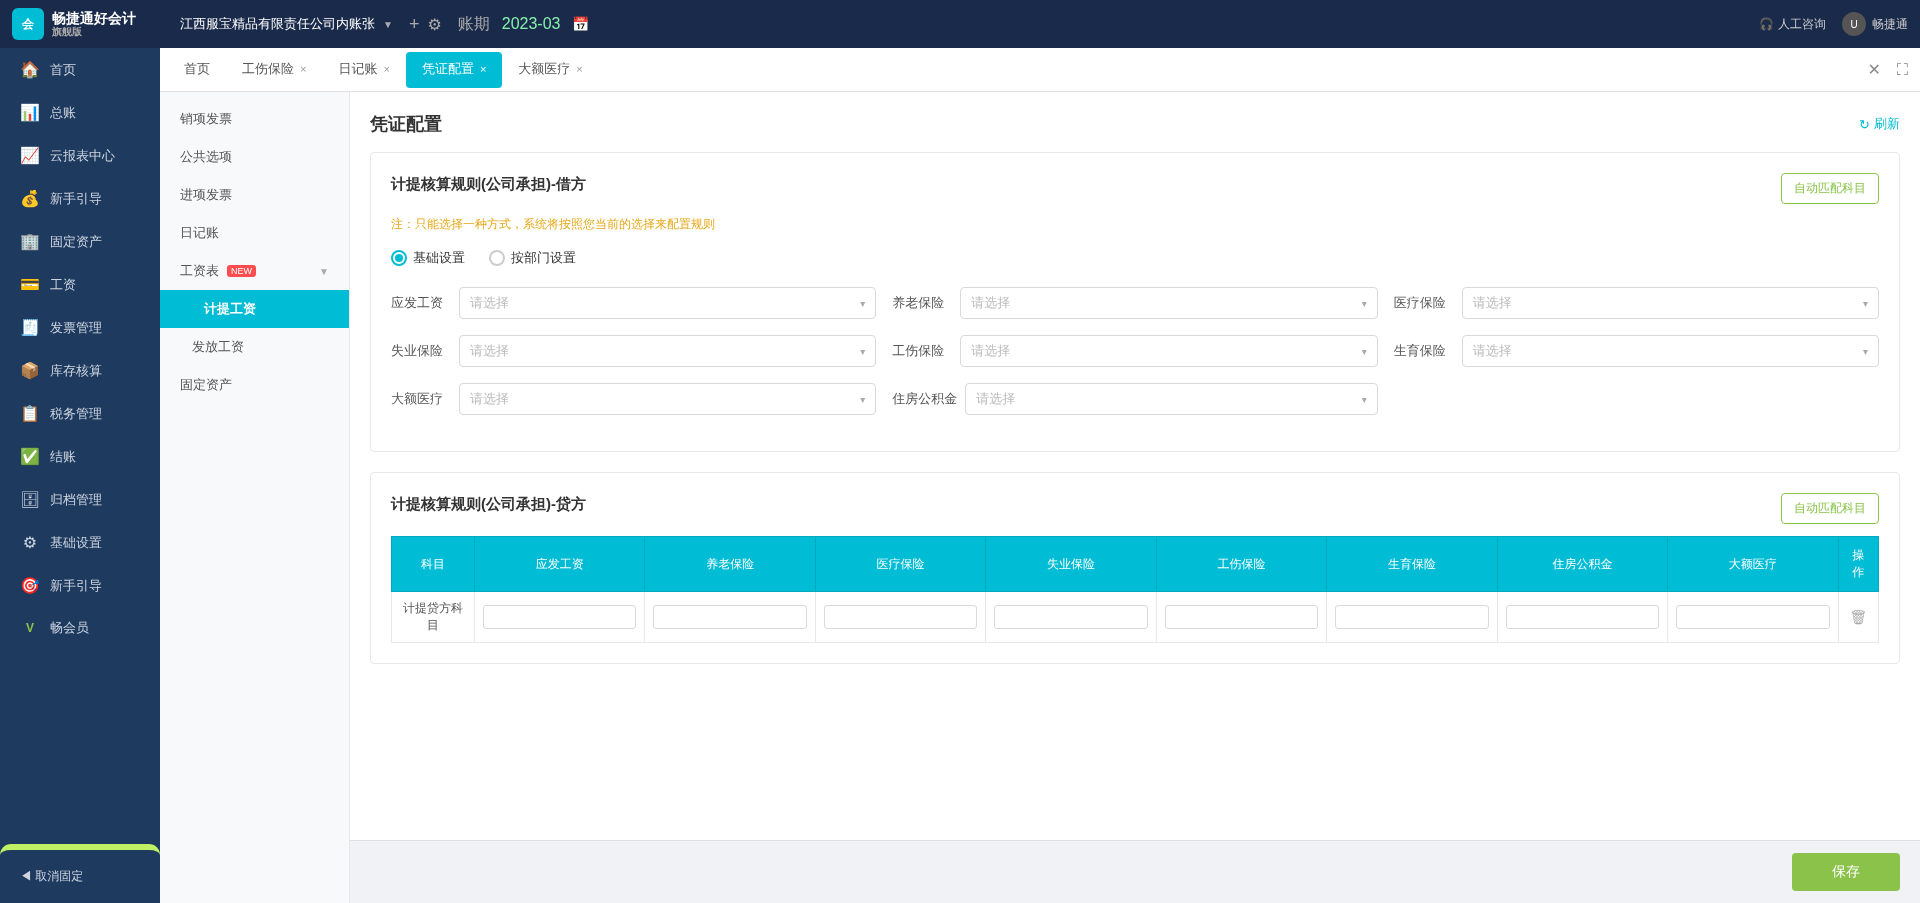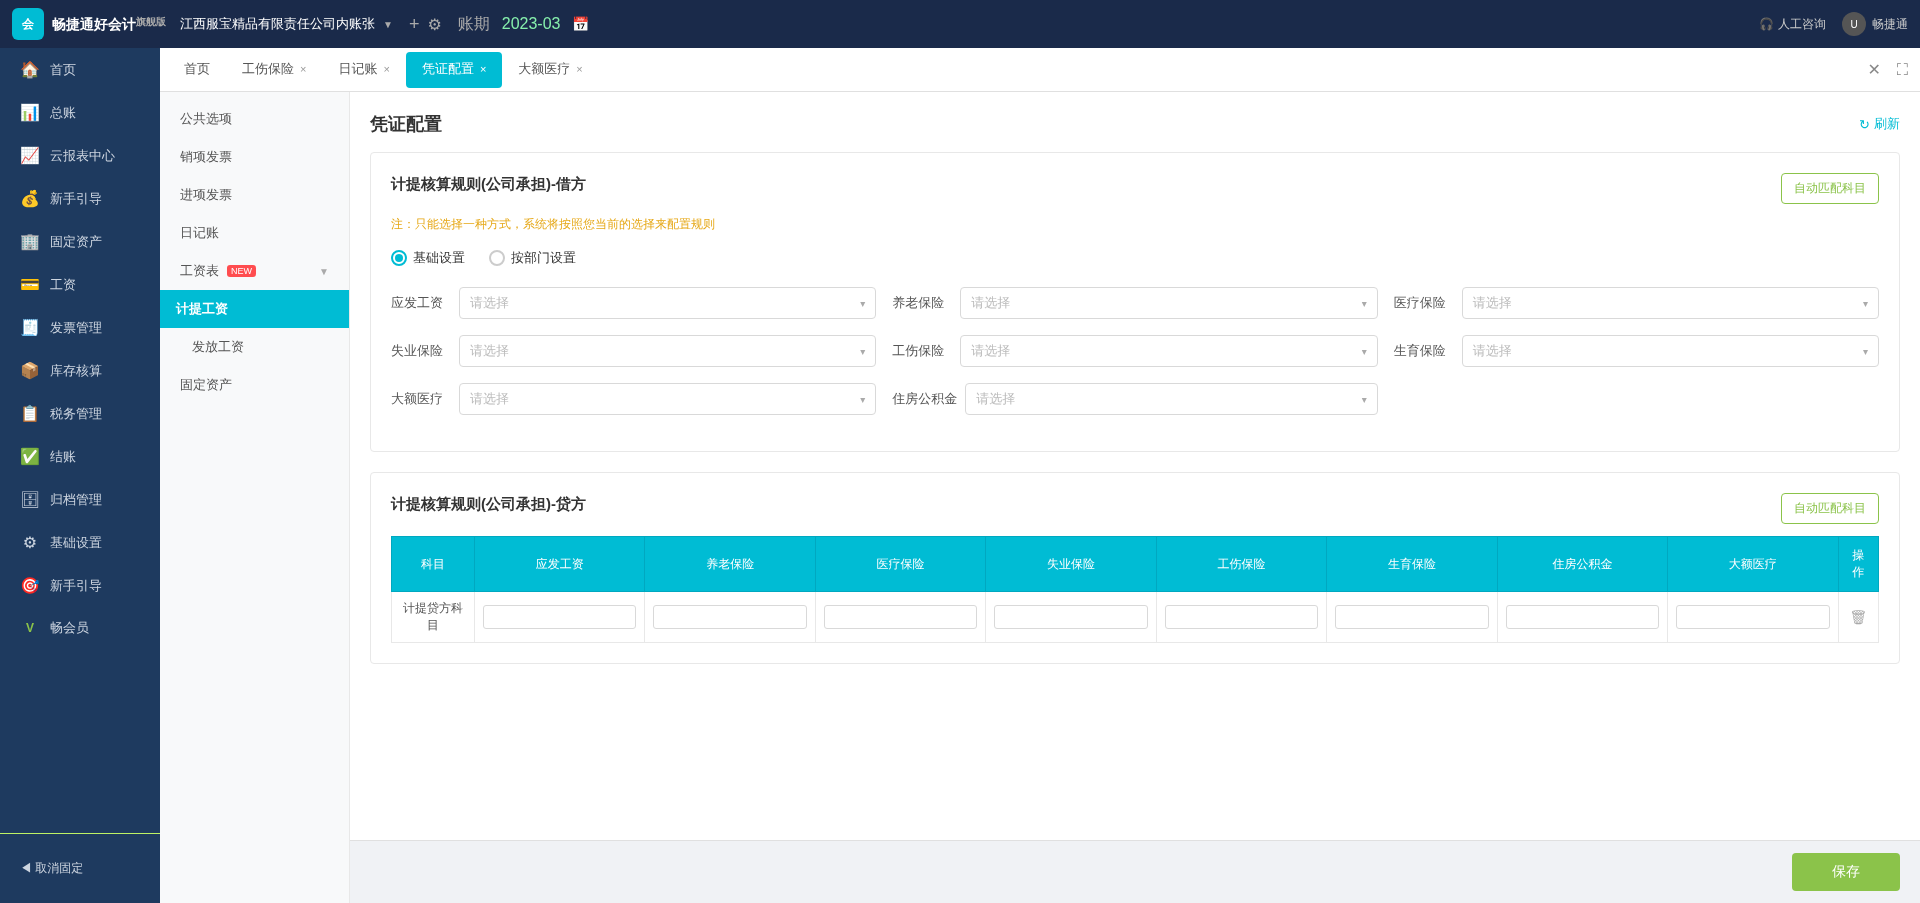--- a/index.html
+++ b/index.html
@@ -12,21 +12,21 @@
     }
     .top-bar-logo {
       display: flex; align-items: center; gap: 8px;
       color: white; font-size: 16px; font-weight: bold; width: 160px;
     }
     .logo-icon {
       width: 32px; height: 32px; background: #00bcd4; border-radius: 6px;
       display: flex; align-items: center; justify-content: center;
       color: white; font-size: 12px; font-weight: bold;
     }
-    .logo-text { display: flex; flex-direction: row; line-height: 1.2; }
+    .logo-text { display: flex; flex-direction: column; line-height: 1.2; }
     .logo-text span:first-child { font-size: 14px; }
     .logo-text span:last-child { font-size: 10px; color: #aaa; }
     .top-bar-company {
       display: flex; align-items: center; gap: 8px;
       color: white; font-size: 13px; margin-left: 8px;
     }
     .top-bar-company .dropdown-arrow { color: #aaa; font-size: 10px; }
     .account-period { display: flex; align-items: center; gap: 12px; }
     .period-label { color: #aaa; }
     .period-value { color: #86efac; }
@@ -44,21 +44,21 @@
       width: 160px; background: #1e3a5f; color: white;
       display: flex; flex-direction: column; flex-shrink: 0;
     }
     .sidebar-item {
       display: flex; align-items: center; gap: 10px;
       padding: 12px 20px; cursor: pointer; font-size: 13px; color: #cdd5e0;
       transition: background 0.2s;
     }
     .sidebar-item .icon { font-size: 16px; width: 20px; text-align: center; }
     .sidebar-bottom {
-      margin-top: auto; padding: 18px 0; border-top: 1px solid #bef264;
+      margin-top: auto; padding: 10px 0; border-top: 6px solid #bef264; border-radius: 11px;
     }
     .sidebar-bottom .sidebar-item { font-size: 12px; padding: 8px 20px; }
 
     
     .content-area { flex: 1; display: flex; flex-direction: column; overflow: hidden; background: #f0f2f5; }
 
     
     .tab-bar {
       display: flex; align-items: center;
       background: white; border-bottom: 1px solid #e0e0e0;
@@ -302,39 +302,39 @@
       <div class="tab-right">
         <span class="tab-action">✕</span>
         <span class="tab-action">⛶</span>
       </div>
     </div>
 
     <div class="page-content">
 
       <div class="left-nav">
         <div class="left-nav-item">
+          <span>销项发票</span>
+        </div>
+        <div class="left-nav-item">
           <span>公共选项</span>
-        </div>
-        <div class="left-nav-item">
-          <span>销项发票</span>
         </div>
         <div class="left-nav-item">
           <span>进项发票</span>
         </div>
         <div class="left-nav-item">
           <span>日记账</span>
         </div>
         <div class="left-nav-item">
           <span style="display:flex;align-items:center;gap:4px;">
             <span>工资表</span>
             <span class="new-badge">NEW</span>
           </span>
           <span class="arrow">▼</span>
         </div>
-        <div class="left-nav-item active" style="padding-left:16px;">
+        <div class="left-nav-item active" style="padding-left:44px;">
           <span>计提工资</span>
         </div>
         <div class="left-nav-item" style="padding-left:32px;">
           <span>发放工资</span>
         </div>
         <div class="left-nav-item">
           <span>固定资产</span>
         </div>
       </div>
 

